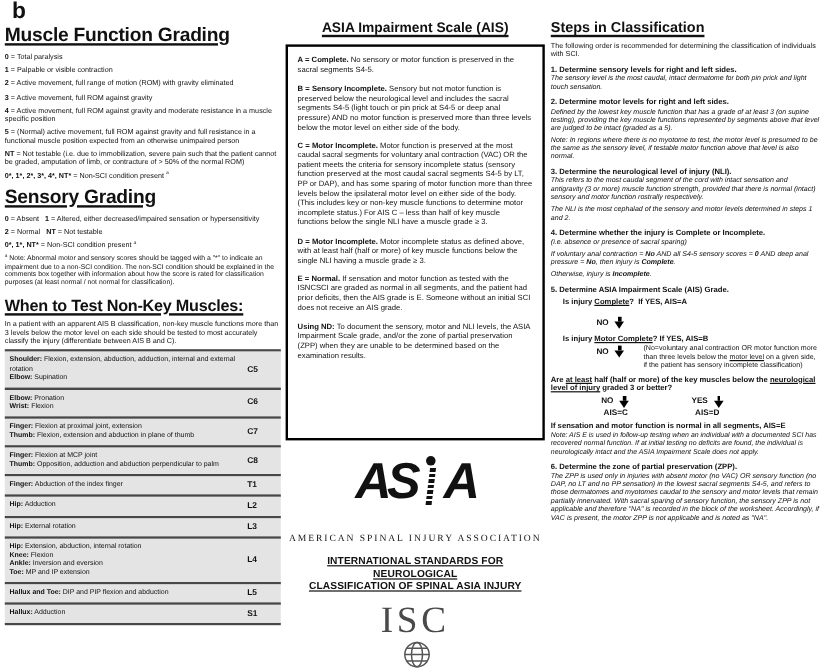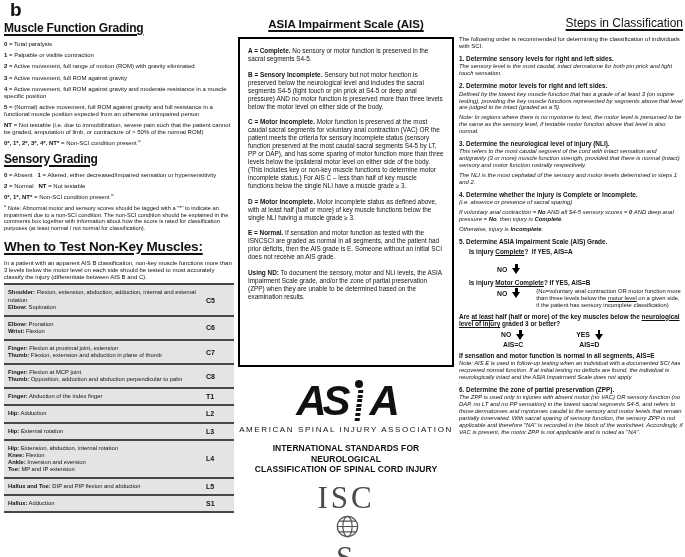--- a/index.html
+++ b/index.html
@@ -10,21 +10,21 @@
   .col-mid{left:238px;width:216px;top:4px;}
   .col-right{left:459px;width:224px;top:6px;}
 
   .st-b{font-weight:bold;}
   .st-i{font-style:italic;}
   .st-u{text-decoration:underline;}
   sup{font-size:0.68em;vertical-align:super;line-height:0;}
 
   
   .page-label{font-size:19px;font-weight:bold;line-height:18px;margin:1px 0 0 6px;}
-  .h1{font-size:12px;font-weight:bold;text-decoration:underline;
+  .h1{font-size:16px;font-weight:bold;text-decoration:underline;
       text-decoration-thickness:1.5px;text-underline-offset:2px;margin:2px 0 6px 0;letter-spacing:-0.2px;}
   .h1-nonkey{font-size:13.5px;margin-top:7px;}
   .grade-line{font-size:6px;line-height:7px;margin-bottom:4.2px;}
   .footnote{font-size:5.7px;line-height:6.7px;margin:1px 0 2px 0;}
   .nonkey-intro{font-size:6px;line-height:7.2px;margin-bottom:2px;}
   .tbl-header{display:flex;justify-content:space-between;font-size:7.5px;font-weight:bold;
               margin:6px 0 3px 0;padding:0 10px 0 2px;}
   .tbl{border-top:2.5px solid #474747;border-bottom:2.5px solid #474747;}
   .tbl-row{display:flex;justify-content:space-between;align-items:center;
            background:#e4e4e4;padding:4px 2px 4px 4px;border-bottom:2.5px solid #474747;}
@@ -39,31 +39,31 @@
   .ais-box{border:2px solid #000;padding:8px 8px 4px 8px;box-sizing:border-box;min-height:330px;}
   .ais-para{font-size:6.4px;line-height:8px;margin:0 0 7.5px 0;}
   .asia-logo{margin-top:14px;text-align:center;}
   .asia-word{display:flex;justify-content:center;height:42px;}
   .asia-ltr{font-size:42px;line-height:40px;font-weight:bold;font-style:italic;letter-spacing:-4px;}
   .asia-figure{display:inline-block;width:11px;height:40px;position:relative;margin:0 5px 0 7px;}
   .asia-figure .head{position:absolute;top:-1px;left:50%;transform:translateX(-50%);
                      width:8px;height:8px;border-radius:50%;background:#111;}
   .asia-figure .spine{position:absolute;top:9px;left:50%;transform:translateX(-50%) skewX(-7deg);
                       width:5px;height:31px;background:repeating-linear-gradient(#111 0 3px,#fff 3px 4.6px);}
-  .asia-sub{font-family:Liberation Sans, sans-serif;font-size:8px;letter-spacing:1.6px;margin-top:2px;white-space:nowrap;}
-  .standards{font-size:8.5px;font-weight:bold;text-align:center;line-height:10.5px;margin-top:9px;letter-spacing:0.1px;}
+  .asia-sub{font-family:Liberation Serif, serif;font-size:8px;letter-spacing:1.6px;margin-top:21px;white-space:nowrap;}
+  .standards{font-size:8.5px;font-weight:bold;text-align:center;line-height:10.5px;margin-top:9px;letter-spacing:0.1px;text-decoration:underline;}
   .iscos{margin-top:8px;text-align:center;color:#4a4a4a;}
   .iscos-word{display:flex;justify-content:center;align-items:center;
               font-family:"Liberation Serif",serif;font-size:31px;line-height:30px;letter-spacing:3px;flex-direction:column;}
   .iscos-globe{margin:0 1px 0 3px;}
   .iscos-sub{font-family:"Liberation Serif",serif;font-size:5.6px;letter-spacing:1.3px;color:#4a4a4a;margin-top:1px;}
 
   
-  .h-right{font-size:12px;font-weight:normal;text-decoration:underline;text-decoration-thickness:1.5px;
-           text-underline-offset:2px;text-align:right;margin:10px 0 6px 0;}
+  .h-right{font-size:12px;font-weight:bold;text-decoration:underline;text-decoration-thickness:1.5px;
+           text-underline-offset:2px;text-align:left;margin:10px 0 6px 0;}
   .right-intro{font-size:6px;line-height:7px;margin-bottom:4px;}
   .step-title{font-size:6.4px;font-weight:bold;line-height:7.4px;margin:5px 0 1px 0;}
   .step-para{font-size:5.9px;line-height:6.9px;margin-bottom:3px;}
   .fc-q{font-size:6.4px;line-height:7.4px;margin:3px 0 2px 10px;}
   .fc-no{display:inline-flex;align-items:center;font-size:6.8px;font-weight:bold;}
   .fc-ind1{margin:2px 0 2px 38px;}
   .fc-row{display:flex;align-items:flex-start;margin:2px 0 2px 38px;}
   .fc-note{font-size:5.9px;line-height:6.8px;width:152px;margin-left:16px;}
   .arrow{display:inline-flex;flex-direction:column;align-items:center;margin-left:5px;}
   .arrow .stem{width:2.6px;height:4px;background:#000;}
@@ -193,21 +193,21 @@
             <span class="head"></span>
             <span class="spine"></span>
           </span>
         <span class="asia-ltr">A</span>
       </div>
       <div class="asia-sub">AMERICAN SPINAL INJURY ASSOCIATION</div>
     </div>
 
     <div class="standards">
       <div>INTERNATIONAL STANDARDS FOR NEUROLOGICAL</div>
-      <div>CLASSIFICATION OF SPINAL CORD INJURY</div>
+      <div>CLASSIFICATION OF SPINAL ASIA INJURY</div>
     </div>
 
     <div class="iscos">
       <div class="iscos-word">
         <span>ISC</span>
         <span class="iscos-globe">
           <svg width="23" height="23" viewBox="0 0 24 24" aria-hidden="true">
             <g fill="none" stroke="#555" stroke-width="1.3">
               <circle cx="12" cy="12" r="10.6"></circle>
               <ellipse cx="12" cy="12" rx="4.8" ry="10.6"></ellipse>

